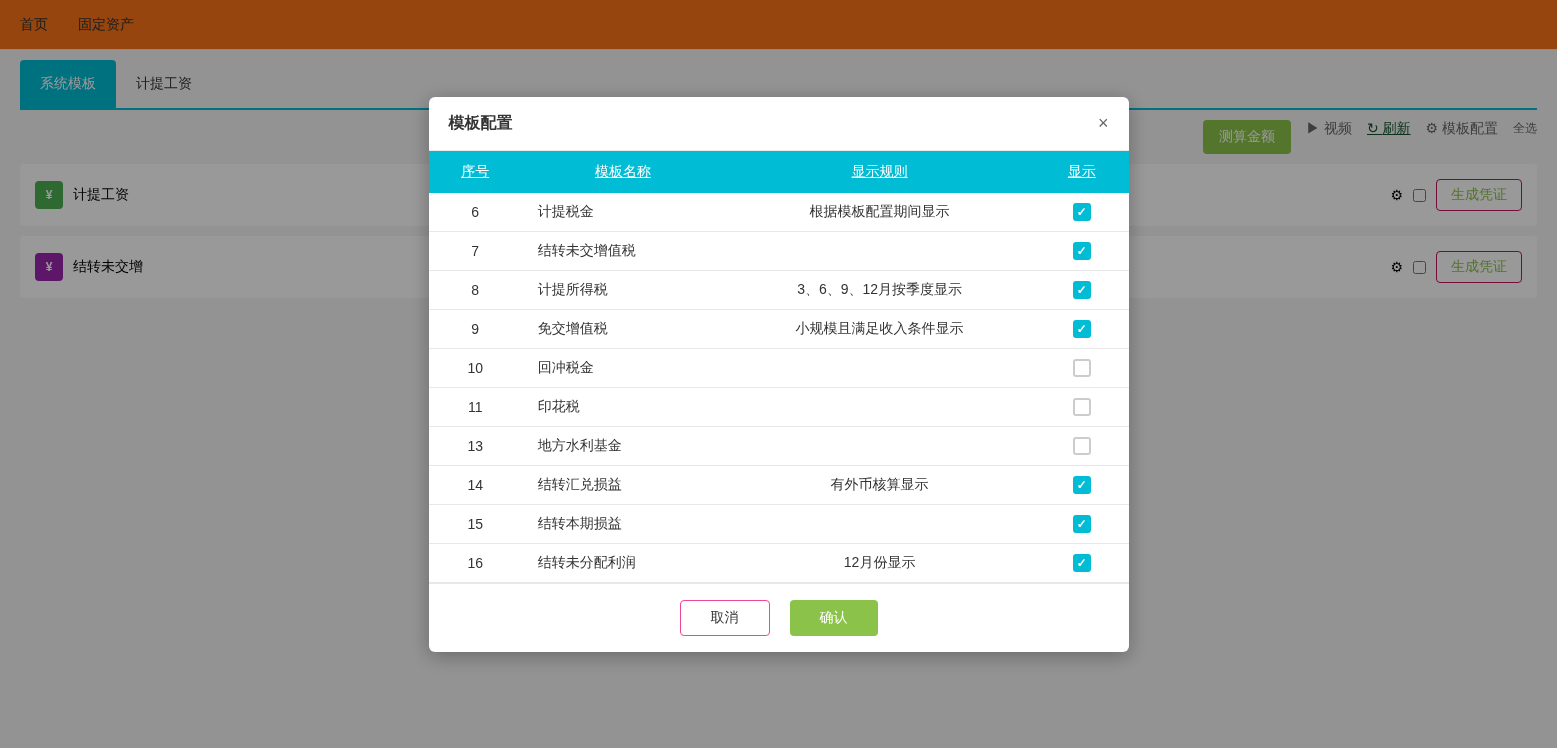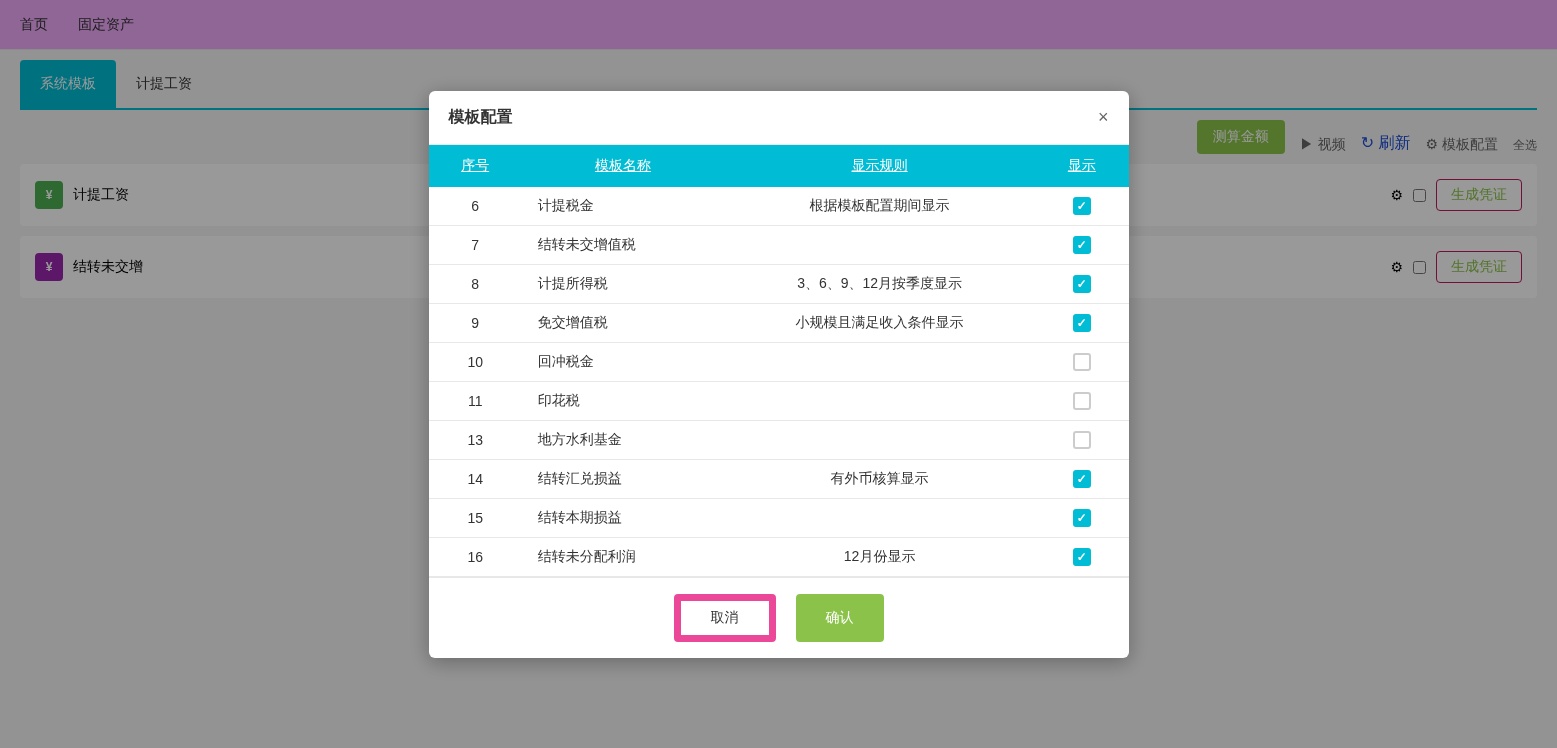--- a/index.html
+++ b/index.html
@@ -15,21 +15,21 @@
 
     
     .bg-page {
       width: 100%;
       height: 100%;
       background: #f5f5f5;
     }
 
     .top-nav {
       height: 50px;
-      background: #f0abfc;
+      background: #f97316;
       display: flex;
       align-items: center;
       padding: 0 20px;
       gap: 30px;
       border-bottom: 1px solid #e8e8e8;
     }
 
     .top-nav-item {
       color: #333;
       font-size: 14px;
@@ -56,21 +56,21 @@
 
     .tab-item.active {
       background: #00bcd4;
       color: #fff;
       border-radius: 4px 4px 0 0;
     }
 
     .toolbar {
       display: flex;
       justify-content: flex-end;
-      align-items: flex-end;
+      align-items: flex-start;
       gap: 15px;
       margin-bottom: 10px;
     }
 
     .btn-calc {
       background: #8bc34a;
       color: #fff;
       border: none;
       padding: 8px 16px;
       border-radius: 4px;
@@ -78,23 +78,24 @@
       font-size: 14px;
     }
 
     .btn-video {
       color: #666;
       cursor: pointer;
       font-size: 14px;
     }
 
     .btn-refresh {
-      color: #1d4ed8;
-      cursor: pointer;
-      font-size: 16px;
+      color: #14532d;
+      cursor: pointer;
+      font-size: 14px;
+      text-decoration: underline;
     }
 
     .btn-template {
       color: #666;
       cursor: pointer;
       font-size: 14px;
     }
 
     .btn-select-all {
       color: #666;
@@ -278,21 +279,21 @@
       content: '✓';
       color: #fff;
       font-size: 12px;
       font-weight: bold;
     }
 
     
     .btn-cancel {
       background: #fff;
       color: #333;
-      border: 7px solid #ec4899;
+      border: 1px solid #ec4899;
       padding: 8px 30px;
       border-radius: 4px;
       cursor: pointer;
       font-size: 14px;
     }
 
     .btn-confirm {
       background: #8bc34a;
       color: #fff;
       border: none;

